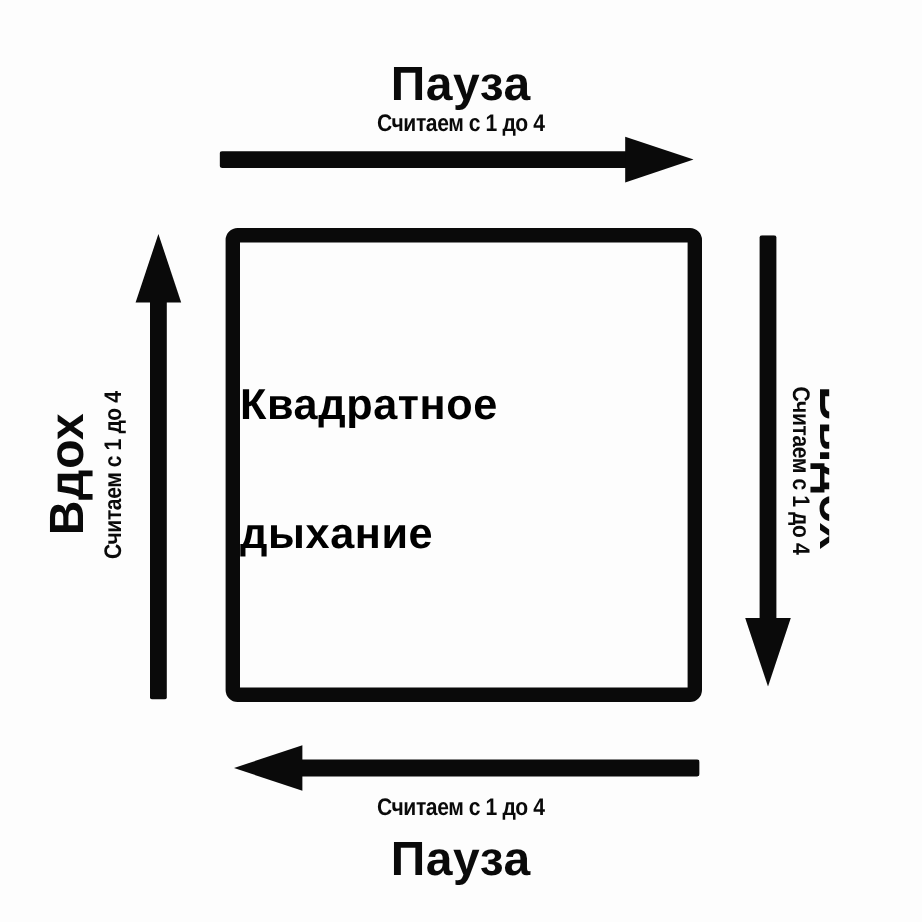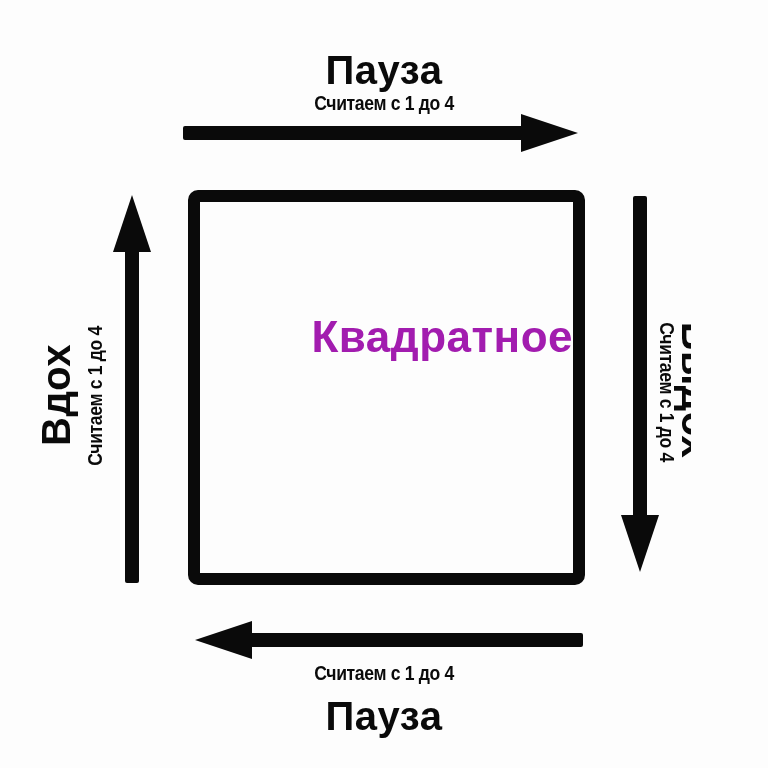--- a/index.html
+++ b/index.html
@@ -24,25 +24,25 @@
     width: 373px;   
     height: 371px;  
     border: 12px solid #0a0a0a;
     border-radius: 10px;
     background: #fdfdfd;
   }
   .square .line1, .square .line2 {
     position: absolute;
     left: 0;
     width: 100%;
-    text-align: right;
-    font-size: 44px;
+    text-align: left;
+    font-size: 36px;
     font-weight: 700;
     letter-spacing: 0.5px;
-    color: #a21caf;
+    color: #000000;
     line-height: 46px;
   }
   .square .line1 { top: 112px; }
   .square .line2 { top: 220px; }
 
   .main-label {
     position: absolute;
     font-size: 40px;
     font-weight: 700;
     letter-spacing: 0.5px;
@@ -119,15 +119,16 @@
   <div class="sub-label bottom-sub">Считаем с 1 до 4</div>
   <div class="arrow-bottom">
     <svg width="388" height="40" viewBox="0 0 388 40" aria-hidden="true">
       <rect class="ink" x="43" y="13" width="345" height="14" rx="2"></rect>
       <polygon class="ink" points="57,1 57,39 0,20"></polygon>
     </svg>
   </div>
 
   <div class="square">
     <div class="line1">Квадратное</div>
+    <div class="line2">дыхание</div>
   </div>
 
 </div>
 
 </body></html>

